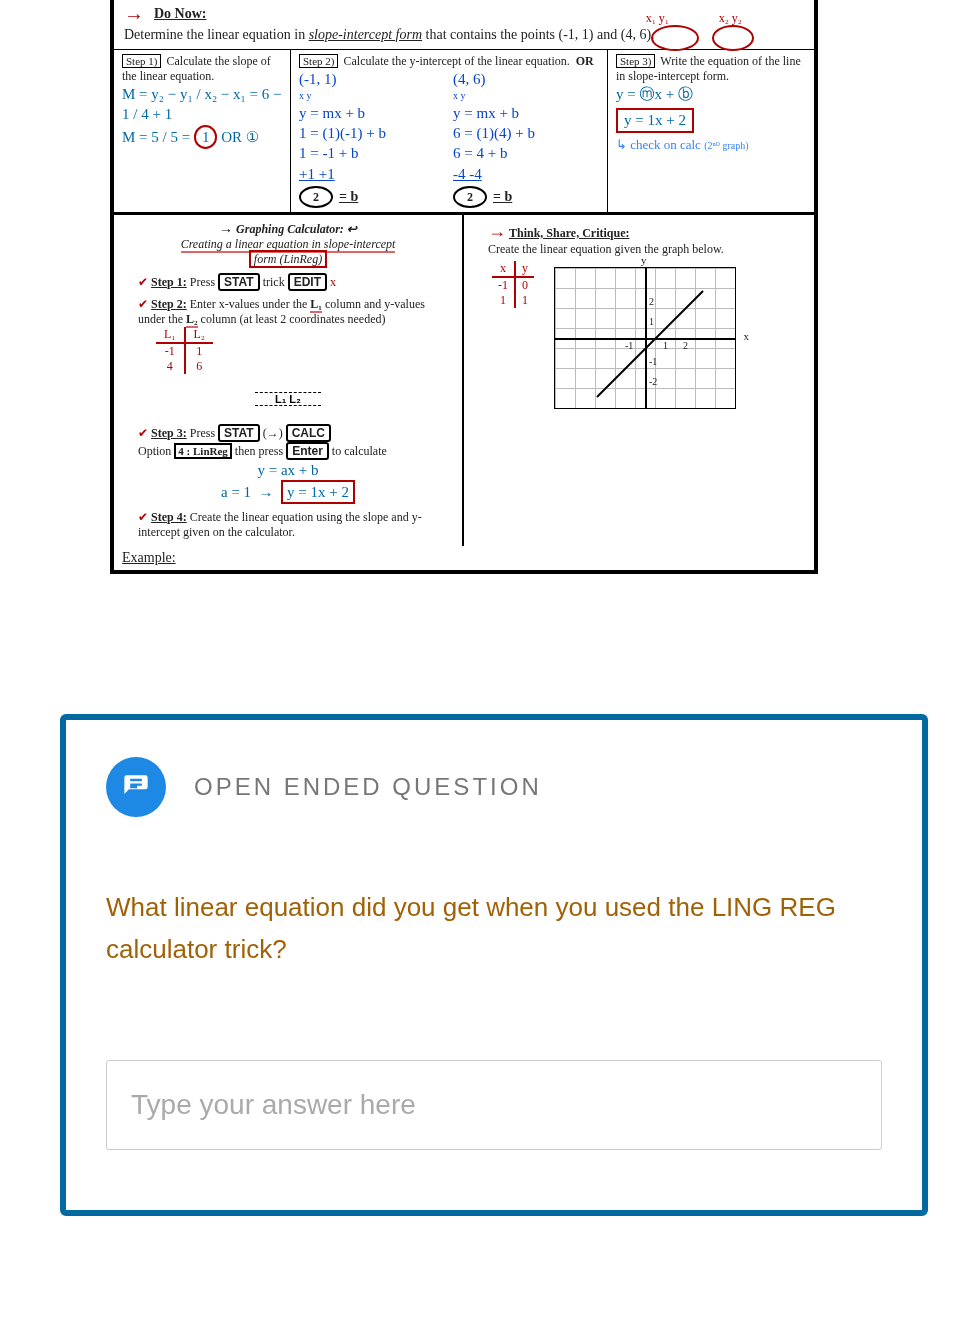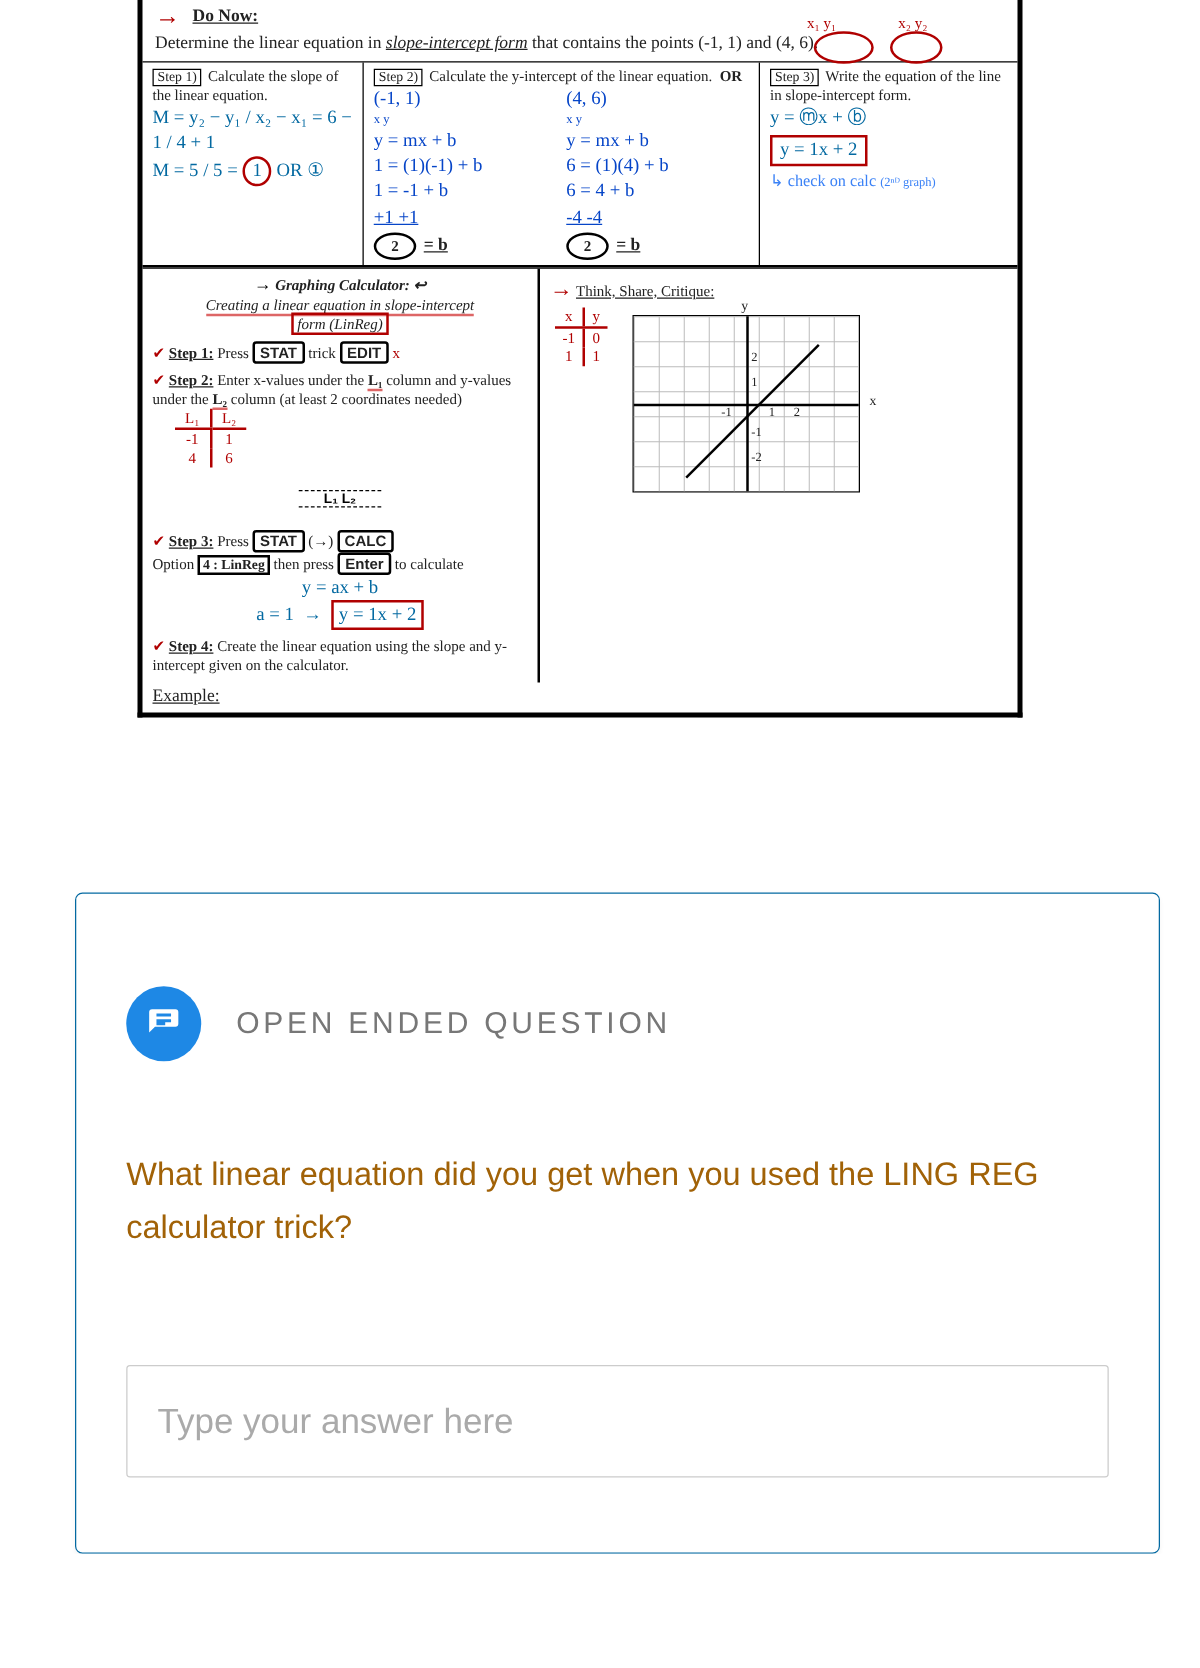--- a/index.html
+++ b/index.html
@@ -36,41 +36,41 @@
 .or-lbl{font-weight:bold;text-align:center}
 .foot-row{display:flex;align-items:center;gap:6px;margin-top:2px}
 .foot-num{display:inline-block;border:2px solid #000;width:18px;height:18px;border-radius:50%;text-align:center;line-height:18px;font-size:12px;font-weight:bold}
 .foot-b{text-decoration:underline;font-weight:bold}
 .step3 .finaleq{border:2px solid #b00000;display:inline-block;padding:0 6px;margin-top:4px}
 .checknote{color:#3b82f6;font-family:'Comic Sans MS',cursive;font-size:13px;margin-top:4px}
 .checknote .arrw{color:#000}
 .checknote .sub{font-size:10px}
 
 .lower{display:flex;border-top:1px solid #000}
-.lower>div{padding:6px 8px}
+.lower>div{padding:6px 24px}
 .lower-left{width:300px;border-right:2px solid #000;font-size:12px}
 .lower-right{flex:1;font-size:12px}
 .gc-title{text-align:center;font-style:italic;font-weight:bold}
 .gc-sub{text-align:center;font-style:italic}
 .pinkline{border-bottom:2px solid #d66}
 .gc-arrow{color:#000;font-size:14px}
 .stepline{margin-top:6px}
 .stepline .b{font-weight:bold;text-decoration:underline}
 .keycap{display:inline-block;border:2px solid #000;border-radius:3px;padding:0 4px;font-family:Arial;font-weight:bold;font-size:12px}
 .redx{color:#b00000;font-family:'Comic Sans MS',cursive}
 
 .tbl{display:inline-block;margin-left:18px;vertical-align:top;font-family:'Comic Sans MS',cursive;color:#b00000}
 .tbl table{border-collapse:collapse}
 .tbl td{padding:0 8px;text-align:center}
 .tbl .hdr td{border-bottom:2px solid #b00000}
 .tbl .vline{border-left:2px solid #b00000}
 .l1l2{font-family:Arial;font-size:11px;font-weight:bold;color:#000}
 .l1l2 td{border-bottom:1px dashed #000;border-top:1px dashed #000}
 
-.tsc-title{font-weight:normal;text-decoration:underline}
+.tsc-title{font-weight:bold;text-decoration:underline}
 .tsc-arrow{color:#b00000;font-size:18px}
 .graph{margin:10px 0 0 20px;width:180px;height:140px;position:relative;border:1px solid #000}
 .graph::before,.graph::after{content:'';position:absolute;background:#555}
 .graph .grid{position:absolute;inset:0;background:
  linear-gradient(#bbb 1px,transparent 1px) 0 0/100% 20px,
  linear-gradient(90deg,#bbb 1px,transparent 1px) 0 0/20px 100%}
 .graph .ax-x{position:absolute;left:0;right:0;top:70px;height:2px;background:#000}
 .graph .ax-y{position:absolute;top:0;bottom:0;left:90px;width:2px;background:#000}
 .graph .ln{position:absolute;width:150px;height:2px;background:#000;left:20px;top:75px;transform:rotate(-45deg)}
 .graph .ylab{position:absolute;right:-14px;top:62px;font-size:11px}
@@ -79,21 +79,21 @@
 .xy-tbl{display:inline-block;vertical-align:top;margin:4px 0 0 4px;font-family:'Comic Sans MS',cursive;color:#b00000}
 .xy-tbl table{border-collapse:collapse}
 .xy-tbl td{padding:0 6px;text-align:center}
 .xy-tbl .hd td{border-bottom:2px solid #b00000}
 .xy-tbl .vl{border-left:2px solid #b00000}
 .opt4{border:2px solid #000;padding:0 2px;font-weight:bold;font-size:11px}
 .answer-box{border:2px solid #b00000;display:inline-block;padding:0 4px}
 .example{font-weight:normal;text-decoration:underline;padding:4px 8px}
 
 .gap{height:140px;background:#fff}
-.card{margin:0 32px 0 60px;border:1px solid #0369a1;border-radius:6px;box-shadow:0 2px 4px rgba(0,0,0,.05);padding:74px 40px 60px 40px}
+.card{margin:0 32px 0 60px;border:6px solid #0369a1;border-radius:6px;box-shadow:0 2px 4px rgba(0,0,0,.05);padding:37px 40px 60px 40px}
 .card-head{display:flex;align-items:center;gap:28px;margin-bottom:70px}
 .icon-bubble{width:60px;height:60px;border-radius:50%;background:#1e88e5;display:flex;align-items:center;justify-content:center}
 .icon-bubble svg{width:28px;height:28px;fill:#fff}
 .oe{color:#777;letter-spacing:3px;font-size:24px}
 .qtext{font-size:26px;color:#a16207;line-height:1.6;margin-bottom:90px}
 .answer-input{border:1px solid #ccc;border-radius:3px;padding:28px 24px;font-size:28px;color:#999;width:100%;box-sizing:border-box;font-family:inherit}
 .answer-input::placeholder{color:#aaa}
 </style>
 </head>
 <body>
@@ -269,20 +269,21 @@
         <span class="b">Step 4:</span>
         <span>Create the linear equation using the slope and y-intercept given on the calculator.</span>
       </div>
     </div>
 
     <div class="lower-right">
       <div>
         <span class="tsc-arrow">→</span>
         <span class="tsc-title">Think, Share, Critique:</span>
       </div>
+      <div>Create the linear equation given the graph below.</div>
       <div style="display:flex;align-items:flex-start">
         <div class="xy-tbl">
           <table>
             <tbody>
                   <tr class="hd">
                     <td>x</td>
                     <td class="vl">y</td>
                   </tr>
             <tr>
                     <td>-1</td>

